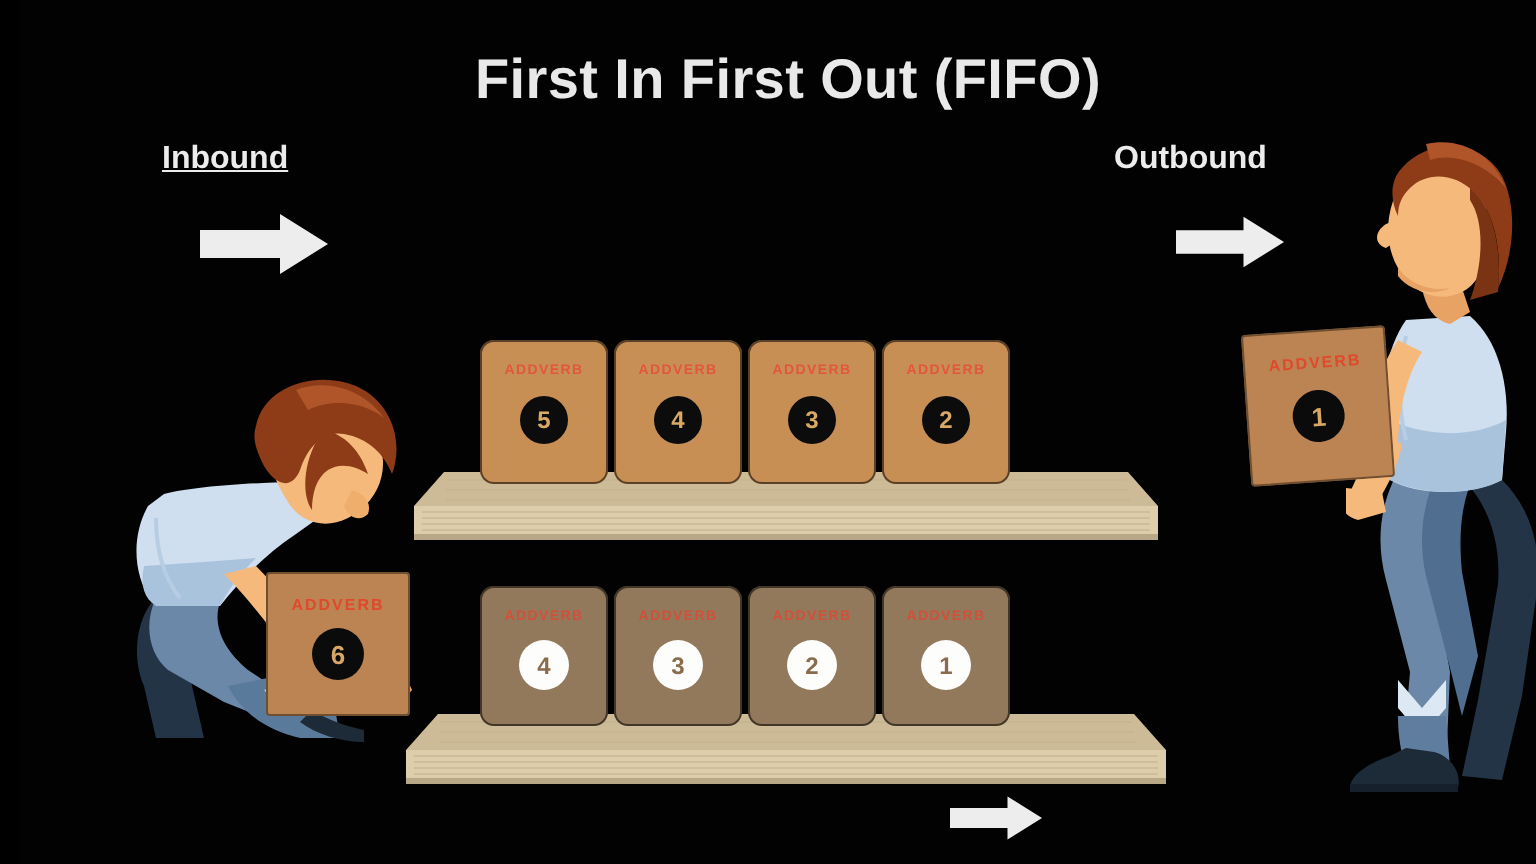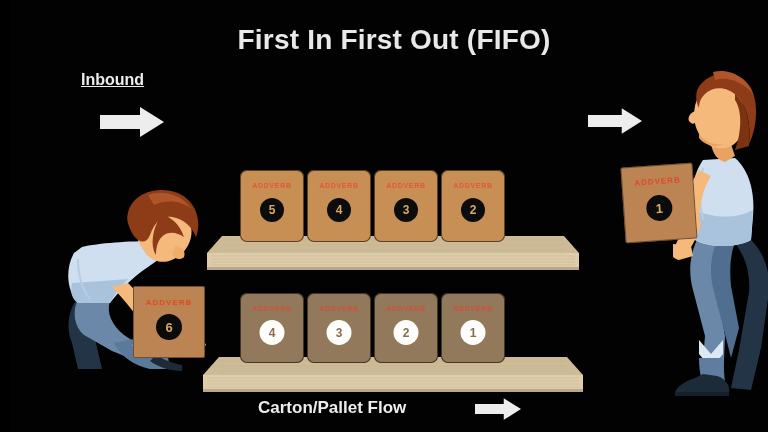--- a/index.html
+++ b/index.html
@@ -88,20 +88,21 @@
 
   <div class="title">First In First Out (FIFO)</div>
 
   <div class="side-label" id="inbound-label">Inbound</div>
   <div class="arrow" id="inbound-arrow">
     <svg width="64" height="30" viewBox="0 0 64 30">
       <path d="M0 8 H40 V0 L64 15 L40 30 V22 H0 Z" fill="#ededed"></path>
     </svg>
   </div>
 
+  <div class="side-label" id="outbound-label">Outbound</div>
   <div class="arrow" id="outbound-arrow">
     <svg width="54" height="28" viewBox="0 0 64 30">
       <path d="M0 8 H40 V0 L64 15 L40 30 V22 H0 Z" fill="#ededed"></path>
     </svg>
   </div>
 
   <div class="shelf" id="shelf-top" style="left:197px;top:236px;width:372px;height:34px;">
     <svg class="plank" viewBox="0 0 372 34" preserveAspectRatio="none">
       <defs>
         <linearGradient id="woodTopFace" x1="0" y1="0" x2="0" y2="1">
@@ -297,20 +298,19 @@
 
       <path d="M26 76 C32 84 42 88 52 86 C44 90 32 88 26 80 Z" fill="#e8a263"></path>
     </svg>
   </div>
 
   <div class="carry-box" id="carry-box-right" style="left:613px;top:165px;width:72px;height:76px;transform:rotate(-4deg);">
     <div class="brand" style="top:12px;">ADDVERB</div>
     <div class="badge" style="top:30px;width:26px;height:26px;font-size:13px;">1</div>
   </div>
 
-  <div id="flow-caption">Carton/Pallet Flow</div>
   <div class="arrow" id="flow-arrow">
     <svg width="46" height="22" viewBox="0 0 64 30">
       <path d="M0 8 H40 V0 L64 15 L40 30 V22 H0 Z" fill="#ededed"></path>
     </svg>
   </div>
 
 </div>
 
 </body></html>

